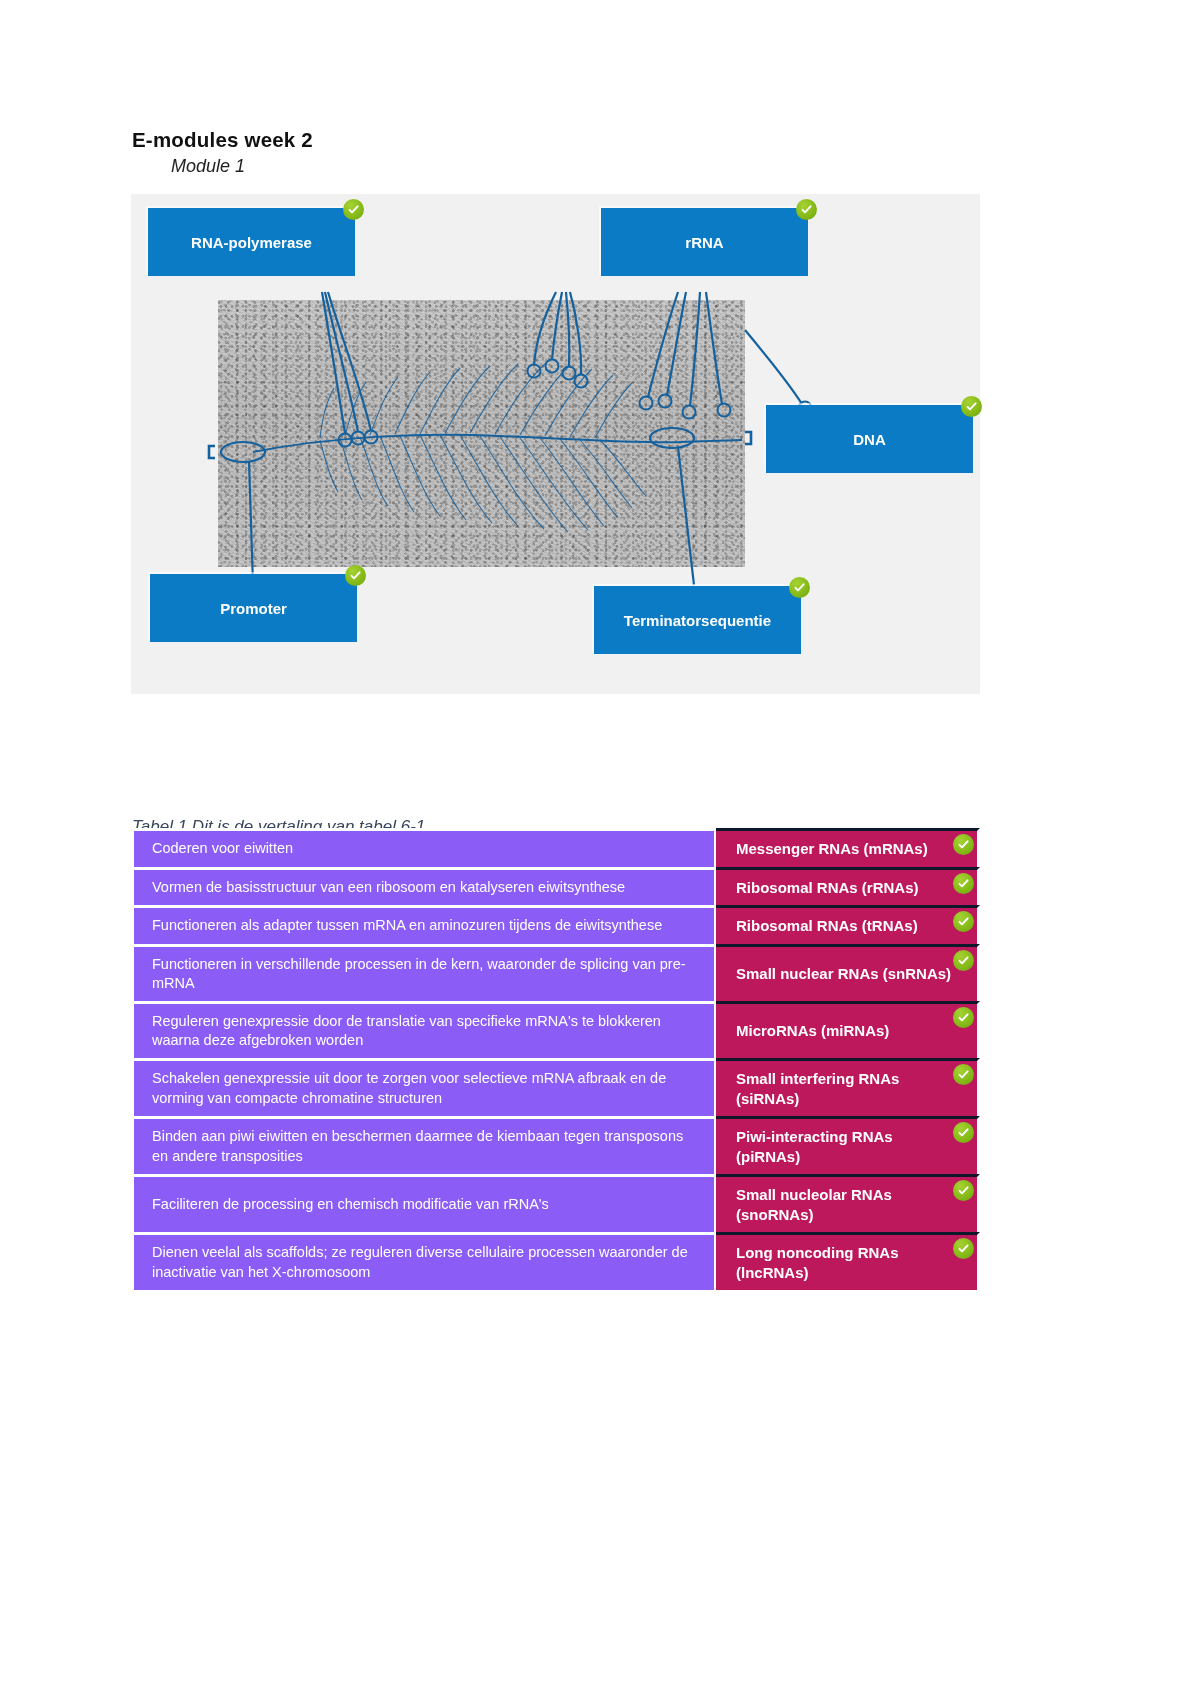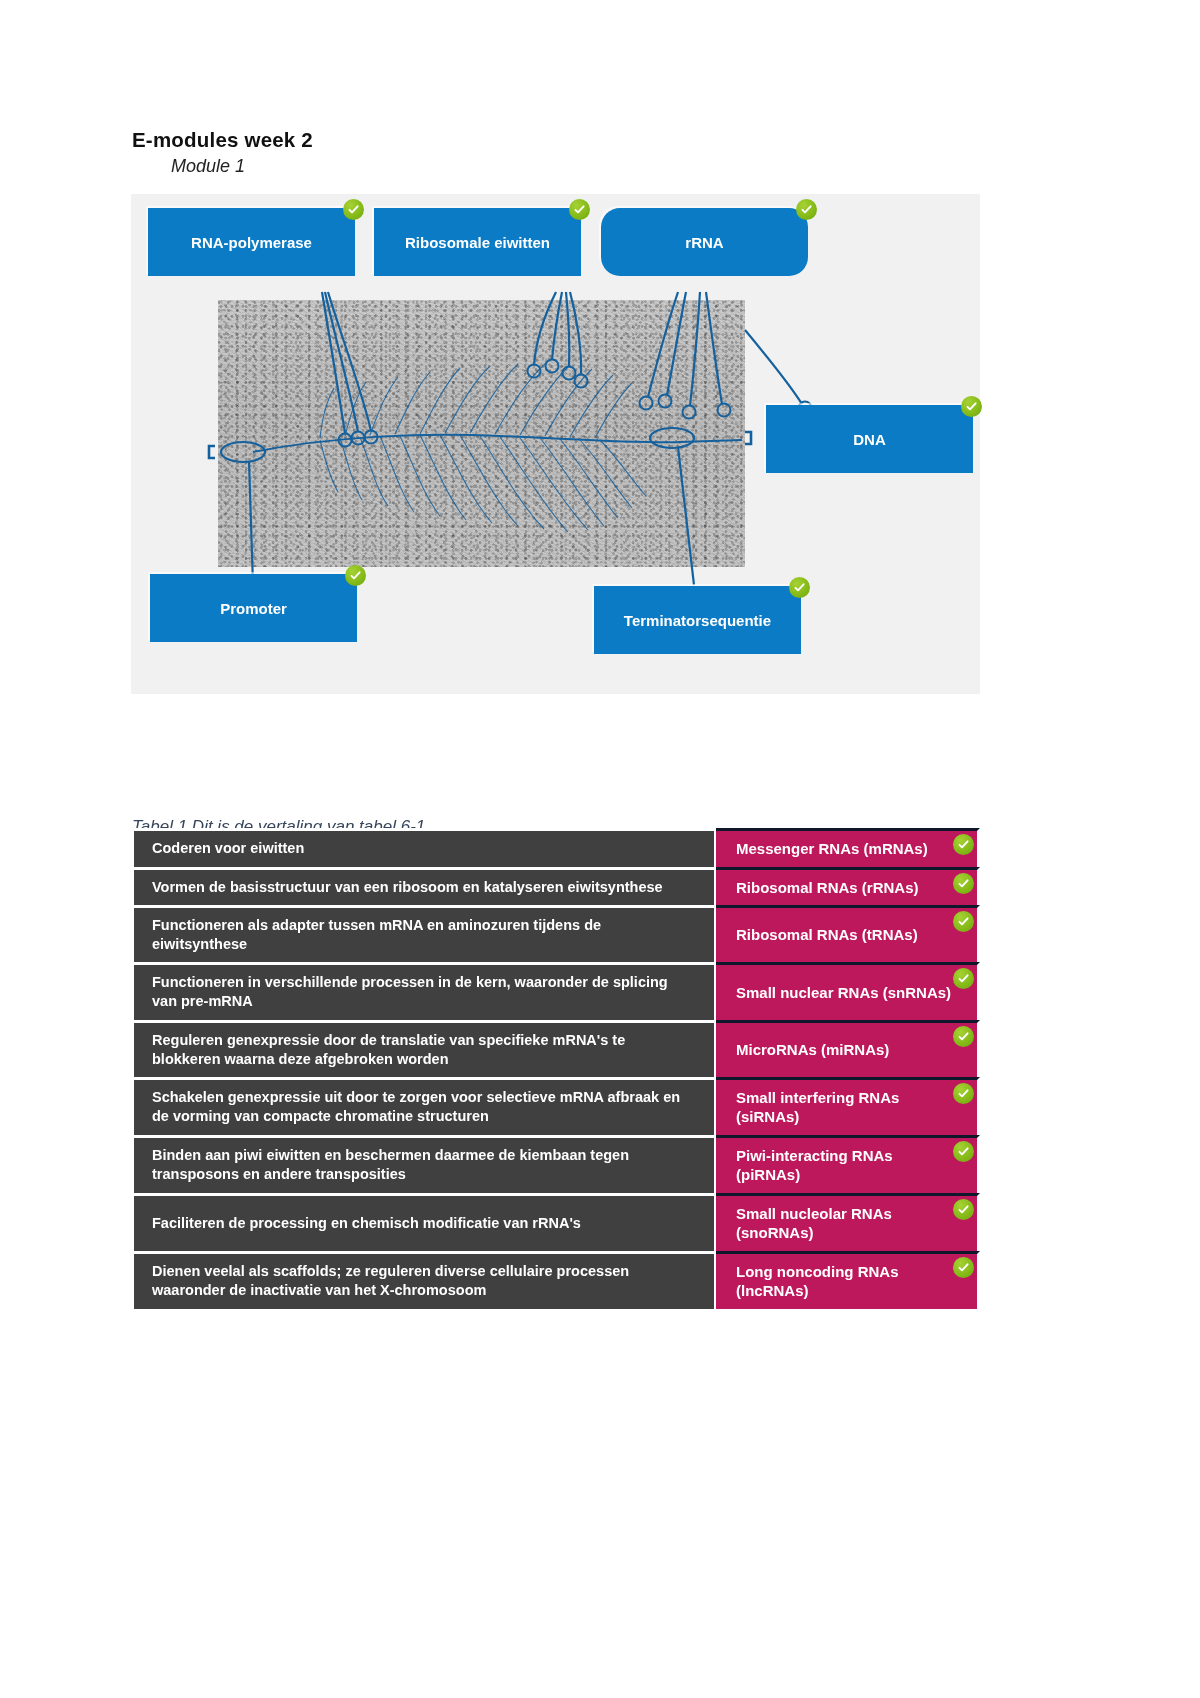--- a/index.html
+++ b/index.html
@@ -134,23 +134,23 @@
     border-collapse: separate;
     border-spacing: 0;
   }
   .rna-table td {
     vertical-align: middle;
     color: #ffffff;
     box-sizing: border-box;
   }
   .cell-desc {
     width: 585px;
-    background: #404040;
+    background: #8b5cf6;
     font-size: 14.5px;
-    font-weight: bold;
+    font-weight: normal;
     line-height: 1.32;
     padding: 8px 18px;
     border-top: 3px solid #ffffff;
     border-left: 3px solid #ffffff;
     border-right: 2px solid #ffffff;
   }
   .cell-name {
     width: 264px;
     background: #be185d;
     font-size: 15px;
@@ -262,30 +262,22 @@
 
   <div class="callout" style="left:148px; top:208px; width:207px; height:68px;">
     <span>RNA-polymerase</span>
     <span class="check-badge" style="top:-9px; right:-9px;">
       <svg width="13" height="13" viewBox="0 0 13 13">
           <path d="M2.5 6.8 L5 9.3 L10.6 3.3" stroke="#ffffff" stroke-width="1.9" fill="none" stroke-linecap="round" stroke-linejoin="round"></path>
         </svg>
     </span>
   </div>
 
-  <div class="callout" style="left:374px; top:208px; width:207px; height:68px;">
-    <span>Ribosomale eiwitten</span>
-    <span class="check-badge" style="top:-9px; right:-9px;">
-      <svg width="13" height="13" viewBox="0 0 13 13">
-          <path d="M2.5 6.8 L5 9.3 L10.6 3.3" stroke="#ffffff" stroke-width="1.9" fill="none" stroke-linecap="round" stroke-linejoin="round"></path>
-        </svg>
-    </span>
-  </div>
-
-  <div class="callout" style="left:601px; top:208px; width:207px; height:68px;border-radius:19px;">
+
+  <div class="callout" style="left:601px; top:208px; width:207px; height:68px;">
     <span>rRNA</span>
     <span class="check-badge" style="top:-9px; right:-9px;">
       <svg width="13" height="13" viewBox="0 0 13 13">
           <path d="M2.5 6.8 L5 9.3 L10.6 3.3" stroke="#ffffff" stroke-width="1.9" fill="none" stroke-linecap="round" stroke-linejoin="round"></path>
         </svg>
     </span>
   </div>
 
   <div class="callout" style="left:766px; top:405px; width:207px; height:68px;">
     <span>DNA</span>

